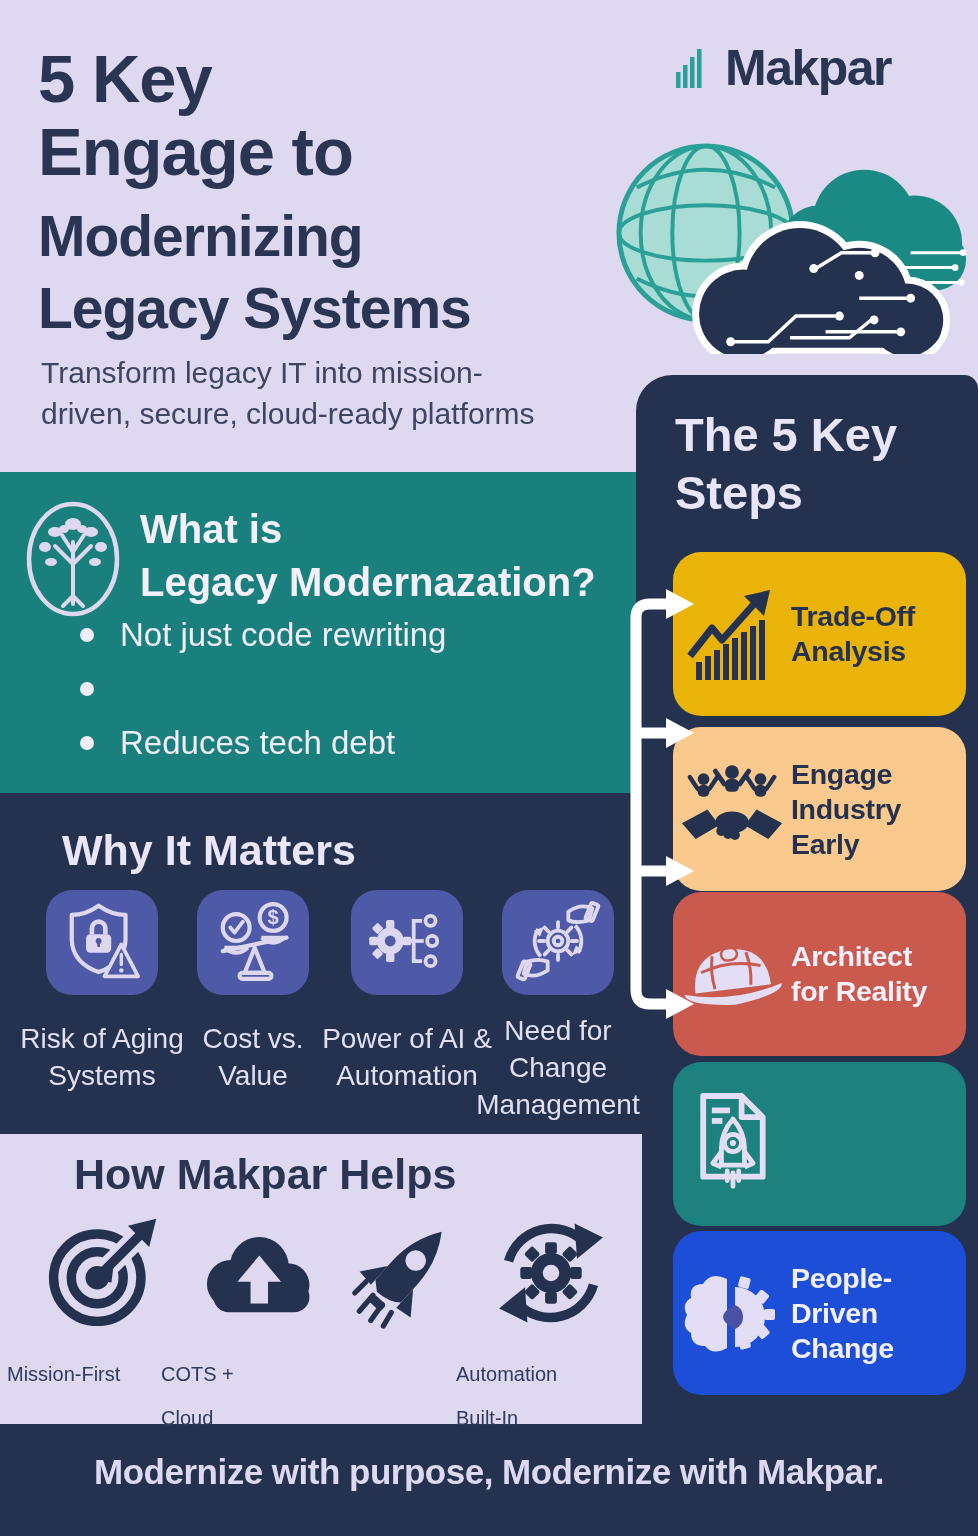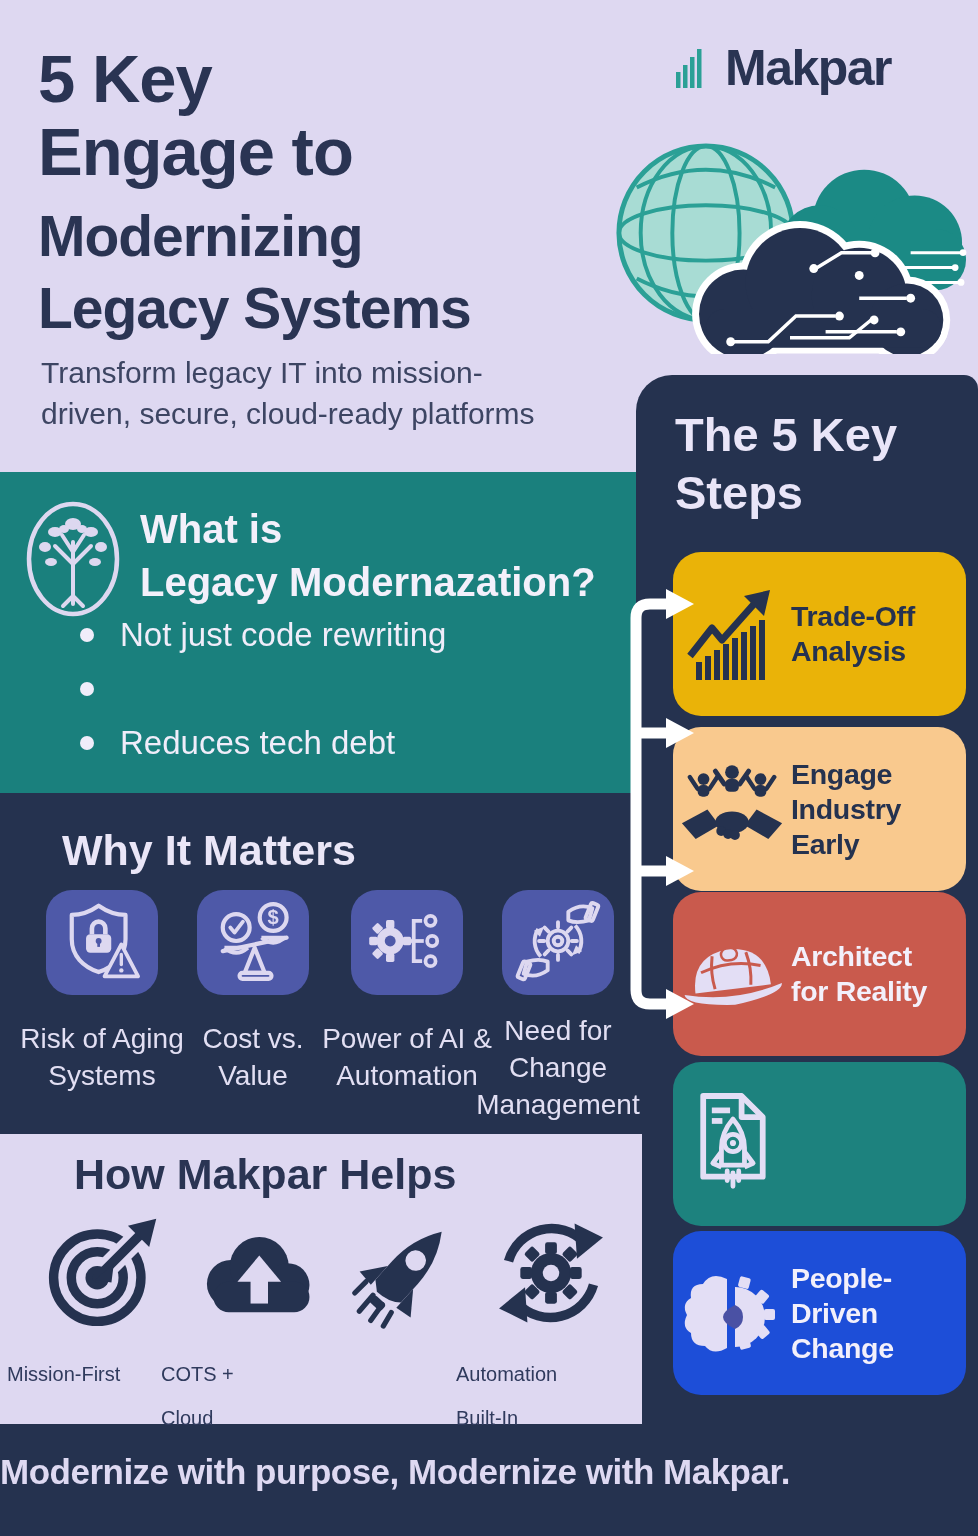--- a/index.html
+++ b/index.html
@@ -48,21 +48,21 @@
   .card-icon{width:118px;flex:0 0 118px;display:flex;align-items:center;justify-content:center;}
   .card-text{font-size:28.5px;line-height:35px;font-weight:700;letter-spacing:-0.3px;}
   .card-text div{white-space:nowrap;}
   .c-dark{color:#25324F;} .c-light{color:#F3F0FB;}
   .bg-1{background:#eab308;top:552px;} .bg-2{background:#F9C98E;top:727px;}
   .bg-3{background:#C95A4D;top:892px;} .bg-4{background:#1D827E;top:1062px;}
   .bg-5{background:#1d4ed8;top:1231px;}
 
   
   .connector{left:608px;top:583px;}
-  .footer-text{left:0;top:1452px;width:978px;text-align:left;font-size:35px;
+  .footer-text{left:0;top:1452px;width:978px;text-align:center;font-size:35px;
                font-weight:700;letter-spacing:-0.5px;color:#DED9F2;}
 </style>
 </head>
 <body>
 
 <div class="page">
 
   <div class="abs title-main">
     <div>5 Key</div>
     <div>Engage to</div>

